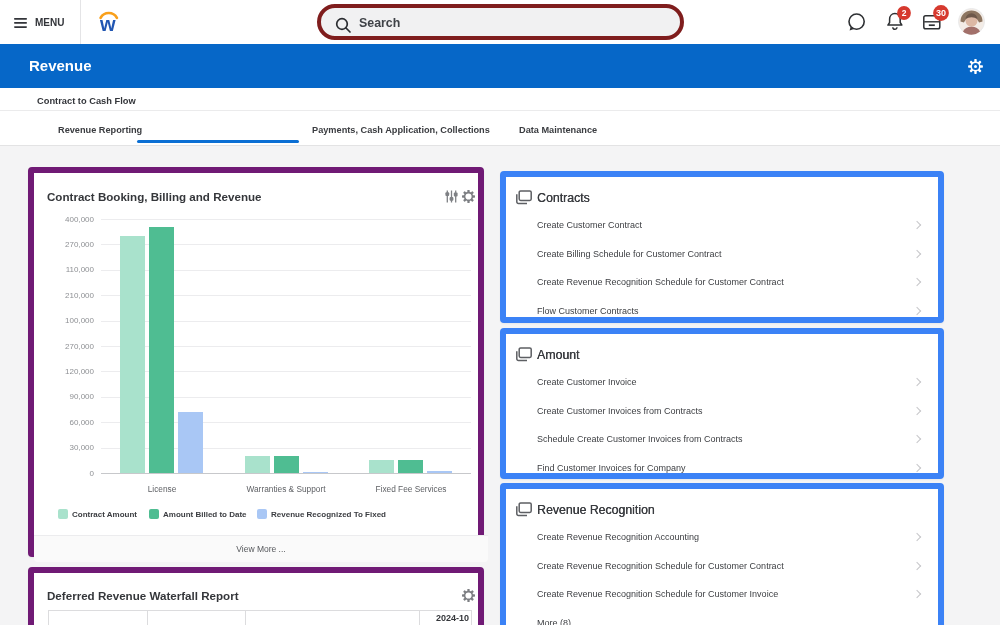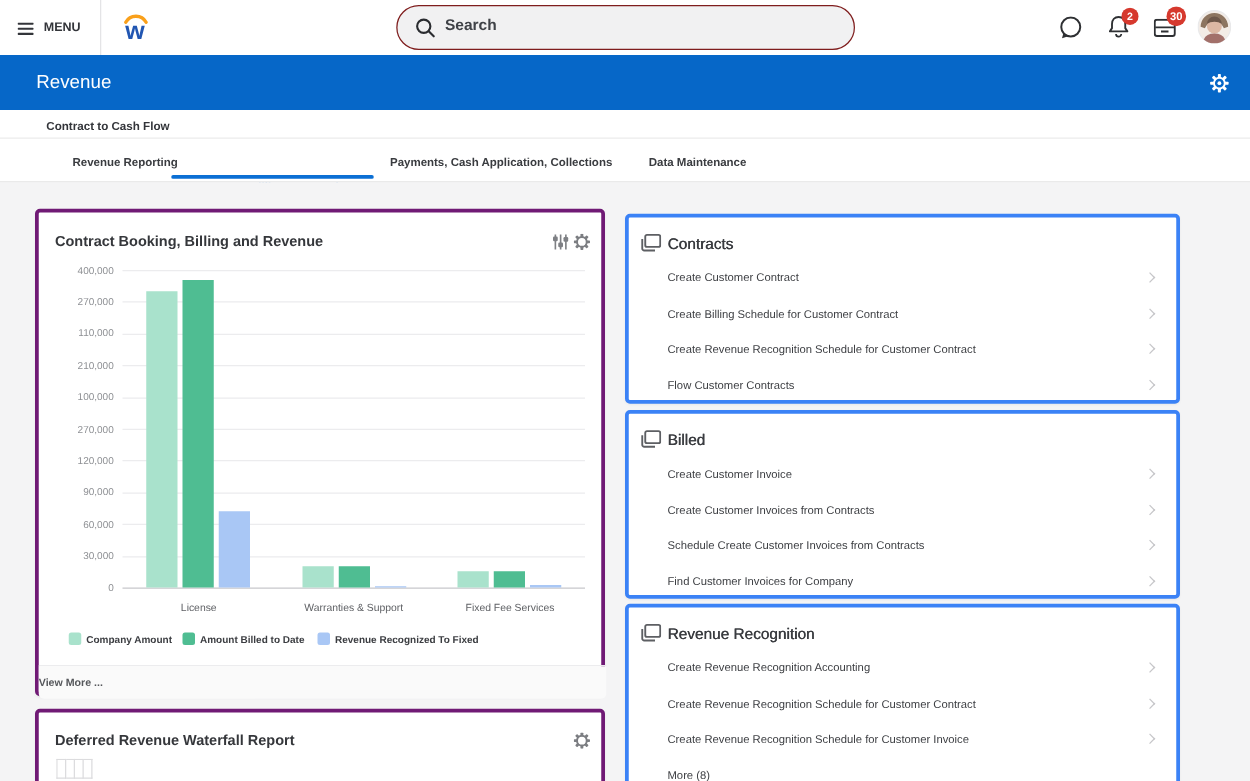--- a/index.html
+++ b/index.html
@@ -5,62 +5,62 @@
   * { margin:0; padding:0; box-sizing:border-box; }
   html,body { width:1000px; height:625px; overflow:hidden; }
   body { font-family:"Liberation Sans", sans-serif; background:#fff; }
   #page { position:relative; width:1000px; height:625px; overflow:hidden; }
   .abs { position:absolute; }
 
   
   #topbar { position:absolute; left:0; top:0; width:1000px; height:44px; background:#fff; }
   #menuTxt { position:absolute; left:35px; top:17px; font-size:10px; font-weight:bold; color:#33353a; }
   #tbDivider { position:absolute; left:80px; top:0; width:1px; height:44px; background:#e4e4e6; }
-  #search { position:absolute; left:317px; top:4px; width:367px; height:36px; background:#f1f1f2; border:1px solid #7f1d1d; border-radius:18px;text-decoration:underline; }
+  #search { position:absolute; left:317px; top:4px; width:367px; height:36px; background:#f1f1f2; border:4px solid #7f1d1d; border-radius:18px;text-decoration:underline; }
   #searchTxt { position:absolute; left:38px; top:8px; font-size:12.4px; font-weight:bold; color:#3f4247; }
 
   
   #banner { position:absolute; left:0; top:44px; width:1000px; height:44px; background:#0667c8; }
-  #bannerTitle { position:absolute; left:29px; top:13px; font-size:15px; font-weight:normal; color:#fff; }
+  #bannerTitle { position:absolute; left:29px; top:13px; font-size:15px; font-weight:bold; color:#fff; }
 
   
   #subnav { position:absolute; left:0; top:88px; width:1000px; height:58px; background:#fff; }
   #crumb { position:absolute; left:37px; top:7.5px; font-size:9.3px; font-weight:bold; color:#33353a; }
   #subnavLine { position:absolute; left:0; top:22px; width:1000px; height:1px; background:#ebebec; }
   .tab { position:absolute; top:36.5px; font-size:9.2px; font-weight:bold; color:#3a3c40; }
   #tab2 { color:#0b6fd4;margin-top:20px; }
   #tabUnderline { position:absolute; left:137px; top:52px; width:162px; height:3px; background:#0b6fd4; border-radius:2px; }
   #subnavBot { position:absolute; left:0; top:57px; width:1000px; height:1px; background:#e3e3e4; }
 
   
   #content { position:absolute; left:0; top:146px; width:1000px; height:479px; background:#f4f4f5; overflow:hidden; }
-  .card { position:absolute; background:#fff; border:3px solid #701a75; border-radius:4px; box-shadow:0 1px 2px rgba(0,0,0,.05); }
+  .card { position:absolute; background:#fff; border:6px solid #701a75; border-radius:4px; box-shadow:0 1px 2px rgba(0,0,0,.05); }
 
   
   #card1 { left:28px; top:21px; width:456px; height:390px; }
   #c1title { position:absolute; left:13px; top:16.5px; font-size:11.6px; font-weight:bold; color:#35373b; }
   .grid { position:absolute; left:67px; width:370px; height:1px; background:#ececee; }
   .ylab { position:absolute; width:52px; text-align:right; font-size:8px; color:#8e9094; }
   .bar { position:absolute; }
   .xlab { position:absolute; top:310.5px; width:120px; text-align:center; font-size:8.3px; color:#5f6165; }
   .lgsq { position:absolute; top:336px; width:10px; height:10px; border-radius:2px; }
   .lgtx { position:absolute; top:336.5px; font-size:8px; font-weight:bold; color:#3b3d41; }
   #c1sep { position:absolute; left:0; top:362px; width:454px; height:1px; background:#ececee; }
   #c1foot { position:absolute; left:0; top:363px; width:454px; height:26px; background:#fafafa; border-radius:0 0 4px 4px; }
-  #viewMore { position:absolute; left:0; top:8px; width:454px; text-align:left; font-size:8.5px; color:#55575b;font-weight:bold; }
+  #viewMore { position:absolute; left:0; top:8px; width:454px; text-align:center; font-size:8.5px; color:#55575b; }
 
   
   #card2 { left:28px; top:421px; width:456px; height:240px; }
   #c2title { position:absolute; left:13px; top:16px; font-size:11.6px; font-weight:bold; color:#35373b; }
   #c2tablewrap { position:absolute; left:14px; top:37px; width:424px; height:200px; overflow:hidden; }
   table.t { border-collapse:collapse; }
   table.t td { border:1px solid #dcdcde; height:15px; padding:0 3px; font-size:9px; }
 
   
-  .rcard { position:absolute; left:500px; width:444px; background:#fff; border:3px solid #3b82f6; border-radius:4px; box-shadow:0 1px 2px rgba(0,0,0,.05); }
+  .rcard { position:absolute; left:500px; width:444px; background:#fff; border:6px solid #3b82f6; border-radius:4px; box-shadow:0 1px 2px rgba(0,0,0,.05); }
   .rhead { position:absolute; left:31px; top:13.5px; font-size:12.3px; color:#3a3c40; text-shadow:0.35px 0 0 #3a3c40; }
   .ritem { position:absolute; left:31px; font-size:9px; color:#3c3e42; }
   .rchev { position:absolute; right:18px; width:6px; height:6px; border-top:1.3px solid #c6c6c9; border-right:1.3px solid #c6c6c9; transform:rotate(45deg); }
   .ricon { position:absolute; left:9px; top:13px; }
 </style>
 </head>
 <body>
 <div id="page">
 
   <div id="topbar">
@@ -199,21 +199,21 @@
       <div class="bar" style="left:268.8px;top:299.2px;width:25px;height:0.8px;background:#a9c7f5"></div>
       <div class="bar" style="left:335.1px;top:287.3px;width:25px;height:12.7px;background:#a9e2cc"></div>
       <div class="bar" style="left:364.1px;top:287.3px;width:25px;height:12.7px;background:#4fbd92"></div>
       <div class="bar" style="left:393.1px;top:297.9px;width:25px;height:2.1px;background:#a9c7f5"></div>
 
       <div class="xlab" style="left:68px">License</div>
       <div class="xlab" style="left:192px">Warranties &amp; Support</div>
       <div class="xlab" style="left:317px">Fixed Fee Services</div>
 
       <div class="lgsq" style="left:24px;background:#a9e2cc"></div>
-      <div class="lgtx" style="left:38px">Company Amount</div>
+      <div class="lgtx" style="left:38px">Contract Amount</div>
       <div class="lgsq" style="left:115px;background:#4fbd92"></div>
       <div class="lgtx" style="left:129px">Amount Billed to Date</div>
       <div class="lgsq" style="left:223px;background:#a9c7f5"></div>
       <div class="lgtx" style="left:237px">Revenue Recognized To Fixed</div>
       <div id="c1sep"></div>
       <div id="c1foot">
           <div id="viewMore">View More ...</div>
         </div>
     </div>
 
@@ -226,20 +226,26 @@
       <rect x="-1.15" y="-6.5" width="2.3" height="2.9" rx="0.6" fill="#7c7e82" transform="rotate(90.0)"></rect>
       <rect x="-1.15" y="-6.5" width="2.3" height="2.9" rx="0.6" fill="#7c7e82" transform="rotate(135.0)"></rect>
       <rect x="-1.15" y="-6.5" width="2.3" height="2.9" rx="0.6" fill="#7c7e82" transform="rotate(180.0)"></rect>
       <rect x="-1.15" y="-6.5" width="2.3" height="2.9" rx="0.6" fill="#7c7e82" transform="rotate(225.0)"></rect>
       <rect x="-1.15" y="-6.5" width="2.3" height="2.9" rx="0.6" fill="#7c7e82" transform="rotate(270.0)"></rect>
       <rect x="-1.15" y="-6.5" width="2.3" height="2.9" rx="0.6" fill="#7c7e82" transform="rotate(315.0)"></rect>
       </svg>
       <div id="c2tablewrap">
         <table class="t">
           <tbody>
+              <tr>
+            <td style="width:100px"></td>
+            <td style="width:100px"></td>
+            <td style="width:176px"></td>
+            <td style="width:52px;text-align:right;font-weight:bold;color:#35373b;white-space:nowrap;padding:0 2px">2024-10</td>
+          </tr>
           <tr>
                 <td></td>
                 <td></td>
                 <td></td>
                 <td></td>
               </tr>
         </tbody>
           </table>
       </div>
     </div>
@@ -258,21 +264,21 @@
         <div class="rchev" style="top:102px"></div>
       <div class="ritem" style="top:129px">Flow Customer Contracts</div>
         <div class="rchev" style="top:131px"></div>
     </div>
 
     <div class="rcard" style="top:182px;height:151px">
       <svg class="ricon" width="17" height="15" viewBox="0 0 17 15">
         <rect x="4.2" y="0.9" width="12" height="9.6" rx="1.4" fill="none" stroke="#5d5f63" stroke-width="1.5"></rect>
         <path d="M1.8,4.2 v7.6 a1.6,1.6 0 0 0 1.6,1.6 h8.6" fill="none" stroke="#5d5f63" stroke-width="1.5"></path>
       </svg>
-      <div class="rhead">Billed</div>
+      <div class="rhead">Amount</div>
       <div class="ritem" style="top:43px">Create Customer Invoice</div>
         <div class="rchev" style="top:45px"></div>
       <div class="ritem" style="top:72px">Create Customer Invoices from Contracts</div>
         <div class="rchev" style="top:74px"></div>
       <div class="ritem" style="top:100px">Schedule Create Customer Invoices from Contracts</div>
         <div class="rchev" style="top:102px"></div>
       <div class="ritem" style="top:129px">Find Customer Invoices for Company</div>
         <div class="rchev" style="top:131px"></div>
     </div>
 

